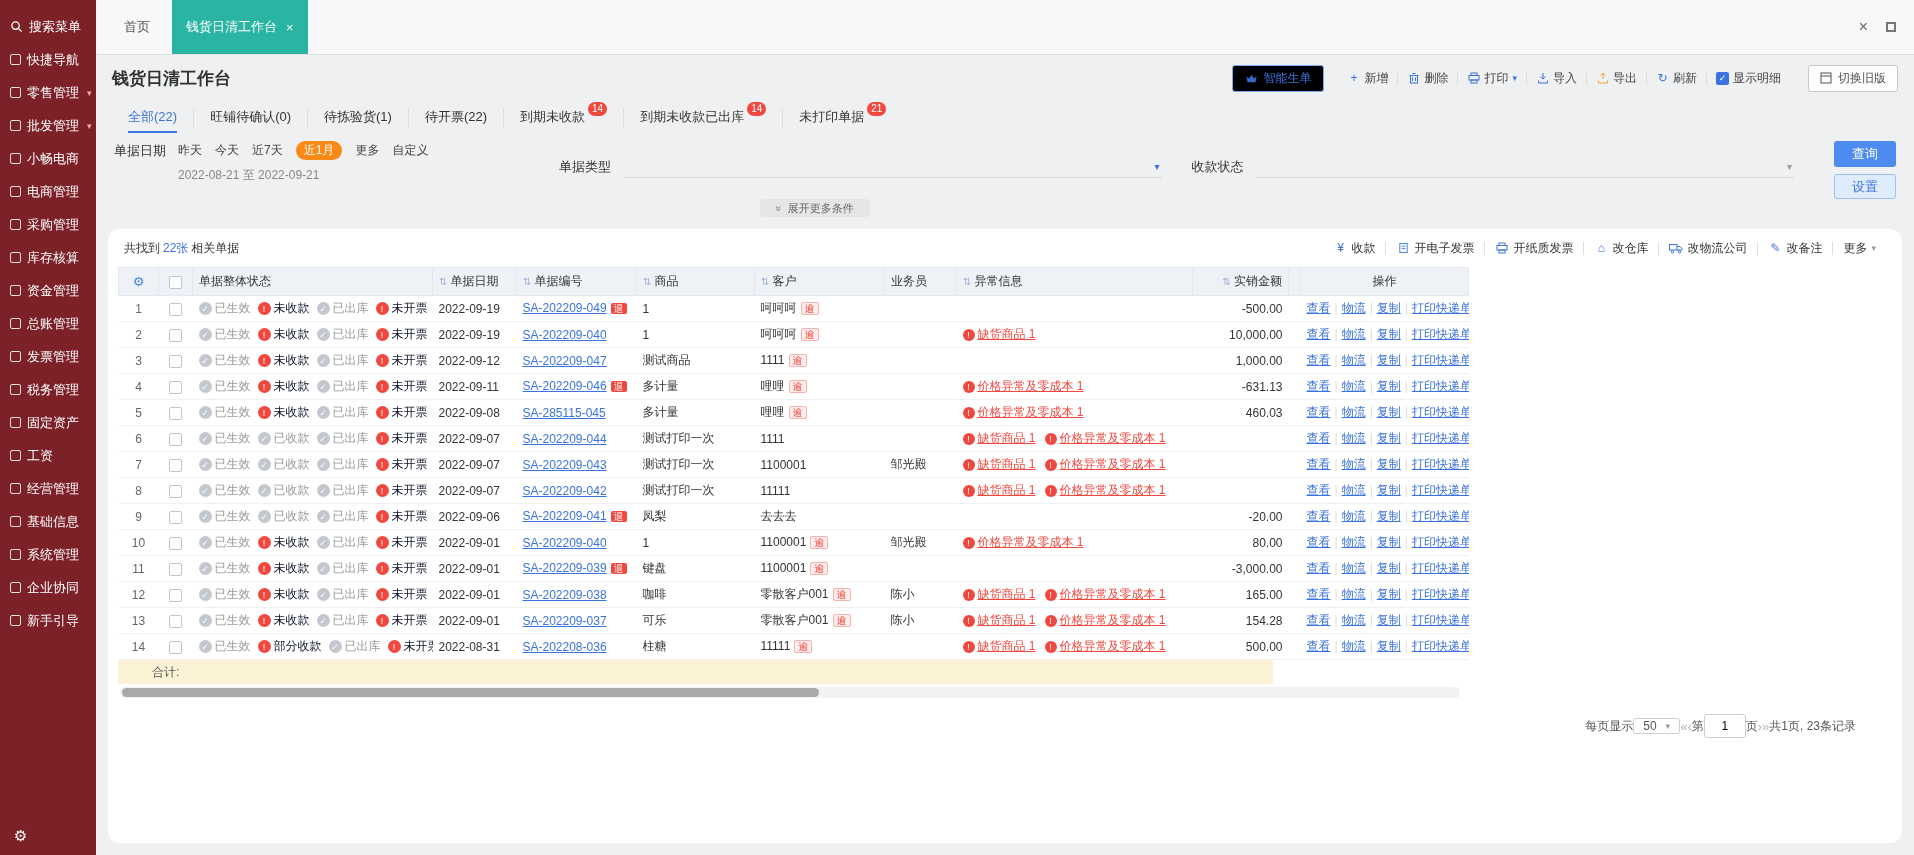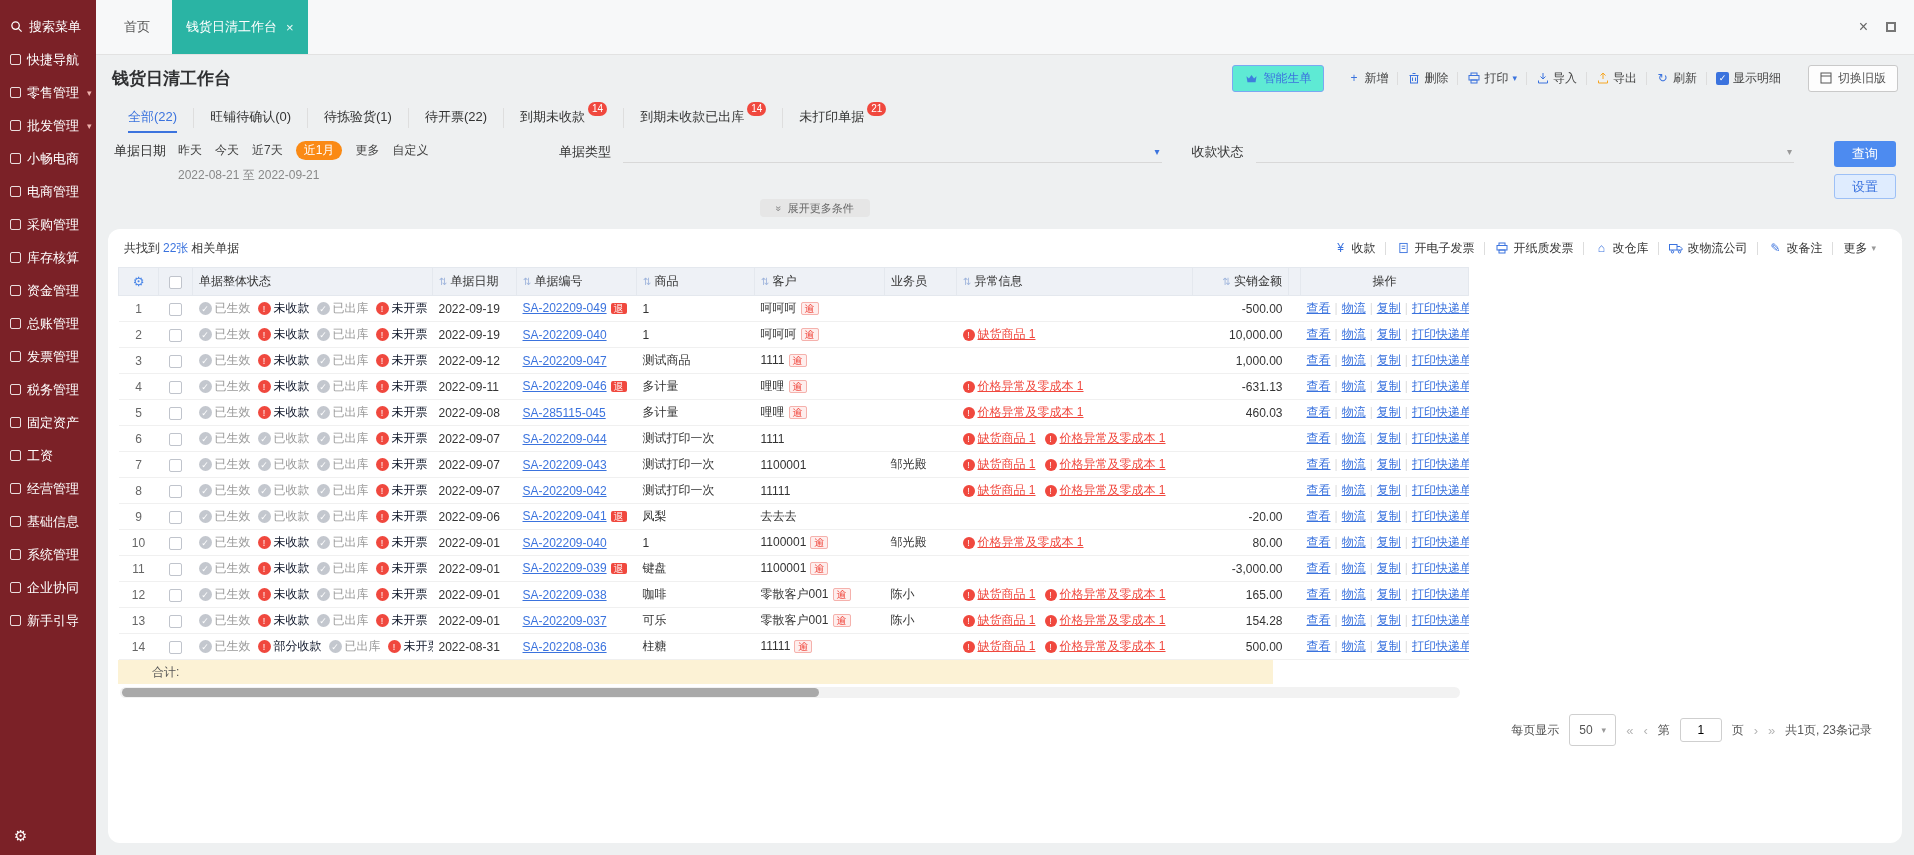--- a/index.html
+++ b/index.html
@@ -22,21 +22,21 @@
   .tab{display:flex;align-items:center;padding:0 22px;color:#555;font-size:13px;gap:9px;cursor:pointer}
   .tab.active{background:#2ab4a4;color:#fff;padding:0 14px}
   .tab-x{opacity:.92;font-size:13px;cursor:pointer}
   .win-ctrl{margin-left:auto;display:flex;align-items:center;gap:18px;padding-right:18px;color:#666}
   .win-x{font-size:16px;cursor:pointer}
   .win-fs{width:10px;height:10px;border:2px solid #777;display:inline-block;cursor:pointer}
   
   .titlebar{height:46px;display:flex;align-items:center;padding:0 16px;flex:none}
   .page-title{font-size:17px;font-weight:bold;color:#303133}
   .hdr-right{margin-left:auto;display:flex;align-items:center}
-  .btn-smart{display:flex;align-items:center;gap:5px;height:27px;padding:0 12px;background:#5eead4;border:1px solid #7aa8f2;color:#3b73de;border-radius:3px;font-size:12px;margin-right:14px;cursor:pointer}
+  .btn-smart{display:flex;align-items:center;gap:5px;height:27px;padding:0 12px;background:#000000;border:1px solid #7aa8f2;color:#3b73de;border-radius:3px;font-size:12px;margin-right:14px;cursor:pointer}
   .hdr-actions{display:flex;align-items:center}
   .hbtn{display:flex;align-items:center;gap:4px;background:none;border:none;font-size:12px;color:#444;padding:0 9px;cursor:pointer;font-family:inherit}
   .hbtn .ic{color:#3b73de;width:13px;height:13px}
   .hbtn .ic.orange{color:#f6a623}
   .vsep{width:1px;height:13px;background:#ddd;display:inline-block}
   .caret-b{color:#3b73de;font-size:9px}
   .caret-g{color:#999;font-size:9px}
   .cbx{width:13px;height:13px;background:#3b73de;border-radius:2px;color:#fff;font-size:9px;display:inline-flex;align-items:center;justify-content:center}
   .btn-old{display:flex;align-items:center;gap:6px;height:27px;padding:0 11px;background:#fdfdfd;border:1px solid #c9c9c9;border-radius:3px;color:#555;margin-left:18px;cursor:pointer;font-size:12px;font-family:inherit}
   
@@ -47,21 +47,21 @@
   .badge{margin-left:3px;background:#f0483e;color:#fff;font-size:10px;height:14px;line-height:14px;padding:0 4px;border-radius:7px;transform:translateY(-6px)}
   
   .filters{display:flex;align-items:flex-start;padding:6px 18px 0;flex:none}
   .f-left{width:445px;flex:none}
   .f-row{display:flex;align-items:center}
   .f-label{color:#333;font-size:13px;margin-right:12px;white-space:nowrap}
   .dopts{display:inline-flex;gap:13px;align-items:center}
   .dopt{color:#444;cursor:pointer;white-space:nowrap}
   .dopt.pill{background:#fa8a15;color:#fff;border-radius:10px;padding:1px 8px}
   .f-range{color:#888;margin:7px 0 0 64px}
-  .f-mid{flex:1;display:flex;align-items:center;margin-top:0;padding-right:30px}
+  .f-mid{flex:1;display:flex;align-items:center;margin-top:15px;padding-right:30px}
   .underline{flex:1;border-bottom:1px solid #d8d8d8;height:22px;position:relative;cursor:pointer}
   .uc{position:absolute;right:2px;top:5px;font-size:10px}
   .uc.blue{color:#3b73de}.uc.gray{color:#999}
   .f-btns{width:62px;margin-left:10px;display:flex;flex-direction:column;gap:7px;flex:none}
   .btn-query{height:26px;background:#4d8bf0;color:#fff;border:none;border-radius:3px;font-size:13px;cursor:pointer;font-family:inherit}
   .btn-set{height:25px;background:#dfecfe;color:#3b73de;border:1px solid #9dc0f6;border-radius:3px;font-size:13px;cursor:pointer;font-family:inherit}
   .expandbar{height:22px;display:flex;justify-content:center;flex:none}
   .expand-pill{background:#e6e6e6;color:#666;font-size:11px;padding:0 16px;border-radius:4px;display:flex;align-items:center;gap:6px;transform:translateX(-190px);height:18px;cursor:pointer}
   .chev-dd{display:inline-block;transform:rotate(90deg);font-size:10px;color:#888}
   
@@ -92,22 +92,22 @@
   .bdg-ret{background:#f0483e;color:#fff;font-size:10px;padding:0 3px;border-radius:2px;margin-left:4px}
   .bdg-due{color:#f0483e;border:1px solid #f5b1ac;background:#feeeed;font-size:10px;padding:0 3px;border-radius:2px;margin-left:4px}
   .exc{color:#f0483e;text-decoration:underline;margin-right:9px;cursor:pointer}
   .exc-ic{display:inline-flex;width:12px;height:12px;border-radius:50%;background:#f0483e;color:#fff;font-size:9px;align-items:center;justify-content:center;margin-right:3px}
   .alnk{color:#3b73de;text-decoration:underline;cursor:pointer}
   .asep{color:#ddd;margin:0 4px}
   .total-row{width:1155px;margin-left:10px;height:24px;background:#fcf2d5;display:flex;align-items:center;padding-left:34px;color:#555;flex:none}
   .hscroll{width:1340px;margin:3px 0 0 12px;height:11px;background:#f2f2f2;border-radius:6px;flex:none;cursor:pointer}
   .hthumb{width:52%;height:9px;margin:1px 0 0 2px;background:#a9a9a9;border-radius:5px}
   
-  .pager{display:flex;align-items:center;justify-content:flex-end;gap:10px;padding:16px 30px 0 0;color:#555;flex:none}
-  .sel{border:1px solid #cfcfcf;border-radius:3px;background:#fff;height:32px;display:inline-flex;align-items:center;gap:9px;padding:0 9px;cursor:pointer}
+  .pager{display:flex;align-items:center;justify-content:flex-end;padding:16px 46px 0 0;color:#555;flex:none}
+  .sel{border:1px solid #cfcfcf;border-radius:3px;background:#fff;height:16px;display:inline-flex;align-items:center;gap:9px;padding:0 9px;cursor:pointer}
   .pg-ic{color:#b5b5b5;font-size:13px;cursor:pointer}
   .pg-input{width:42px;height:24px;border:1px solid #cfcfcf;border-radius:3px;text-align:center;font-size:12px;font-family:inherit}
 </style>
 </head>
 <body>
 
 <div class="app">
 
   <aside class="sidebar">
     <div id="side-items">

